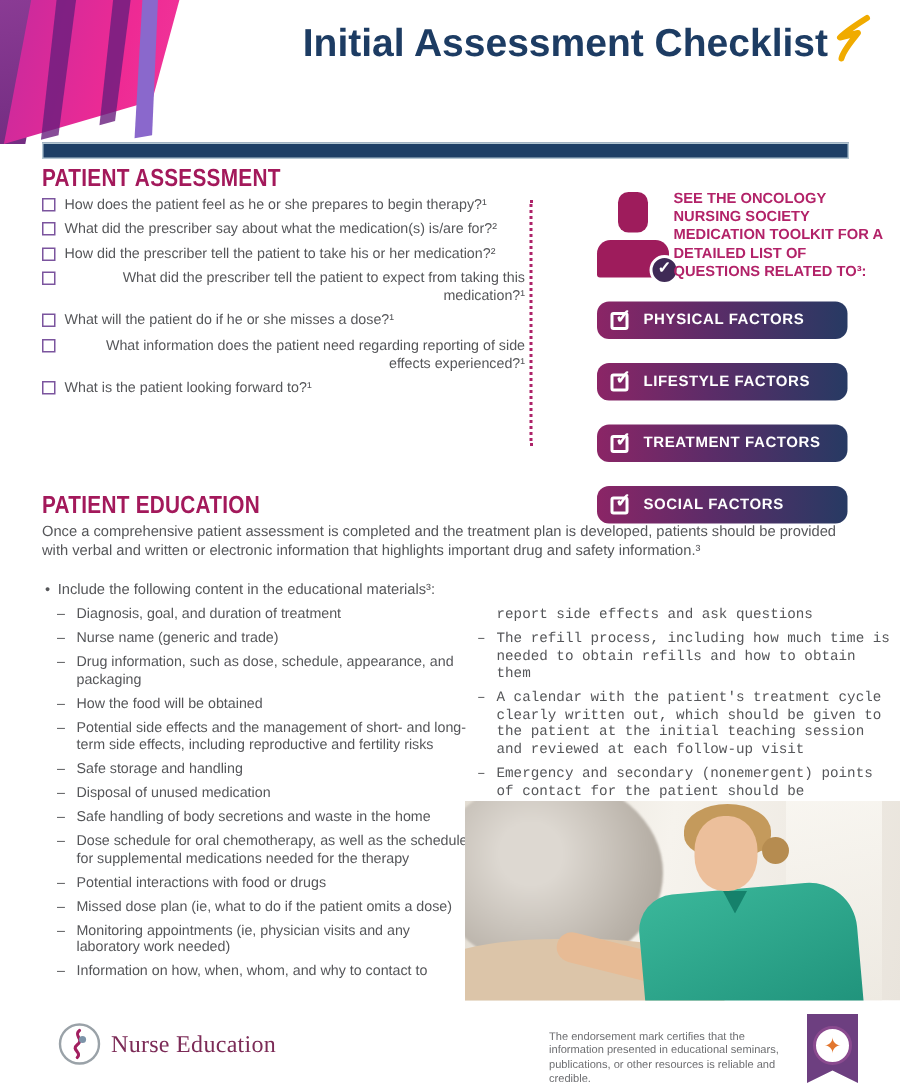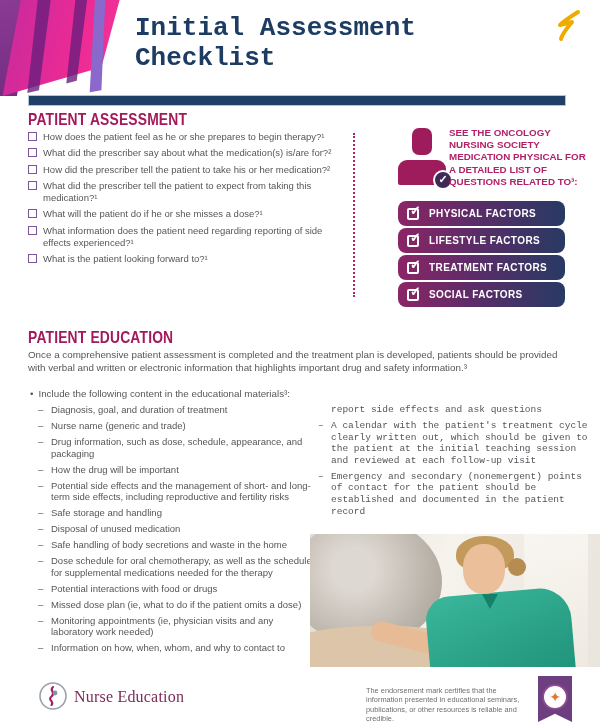--- a/index.html
+++ b/index.html
@@ -8,57 +8,57 @@
 
   
   .deco { position:absolute; left:0; top:0; width:130px; height:96px; }
   .deco div { position:absolute; inset:0; }
   .d-purple  { background:linear-gradient(170deg,#8a3b94,#6f2a7e); clip-path:polygon(0 0,26% 0,13% 100%,0 100%); }
   .d-pink    { background:linear-gradient(105deg,#c52a9e,#ee2a94 60%,#f23a9b); clip-path:polygon(16% 0,92% 0,78% 70%,2% 100%); }
   .d-ovl1    { background:rgba(105,30,125,.8); clip-path:polygon(29% 0,39% 0,30% 94%,21% 97%); }
   .d-ovl2    { background:rgba(105,30,125,.8); clip-path:polygon(58% 0,67% 0,59% 84%,51% 87%); }
   .d-violet  { background:#8a68cc; clip-path:polygon(73% 0,81% 0,78% 94%,69% 96%); }
 
-  .page-title { position:absolute; left:135px; right:48px; top:13px; text-align:left;
-    font-family:Liberation Mono, monospace; font-weight:bold; font-size:26px; color:#1d3c63; }
+  .page-title { position:absolute; left:147px; right:48px; top:13px; text-align:right;
+    font-family:Liberation Sans, sans-serif; font-weight:bold; font-size:26px; color:#1d3c63; }
 
   .azlogo { position:absolute; right:13px; top:7px; width:36px; height:38px; }
 
   .navy-bar { position:absolute; left:28px; top:95px; width:538px; height:11px;
     background:#1e3f66; border:1px solid #b3c6d2; }
 
   
   .sec-h { position:absolute; font-size:16.5px; font-weight:bold; color:#a3195b;
     letter-spacing:.2px; transform:scaleX(.84); transform-origin:left; white-space:nowrap; }
   .sec-h1 { left:28px; top:110px; }
   .sec-h2 { left:28px; top:328px; }
 
   
   .checklist { position:absolute; left:28px; top:131px; width:322px; }
   .chk-item { display:flex; margin-bottom:4.6px; }
   .chk-box  { flex:0 0 auto; width:9px; height:9px; border:1.6px solid #7b549e; background:#fff; margin:1px 6px 0 0; }
-  .chk-text { font-size:9.5px; line-height:11.8px; color:#555659; }
+  .chk-text { font-size:9.5px; line-height:11.8px; color:#555659;text-align:right; }
 
   .dotted-divider { position:absolute; left:353px; top:133px; height:164px; width:0;
     border-left:2px dotted #ad2369; }
 
   
   .person { position:absolute; left:398px; top:128px; width:50px; height:58px; }
   .p-head { position:absolute; left:14px; top:0; width:20px; height:27px; background:#9e1c5c; border-radius:7px; }
   .p-body { position:absolute; left:0; bottom:1px; width:48px; height:25px; background:#9e1c5c; border-radius:9px 9px 2px 2px; }
   .p-check { position:absolute; right:-5px; bottom:-4px; width:20px; height:20px; background:#3f2a56;
     border:2.5px solid #fff; border-radius:50%; color:#fff; font-size:11px; font-weight:bold;
     text-align:center; line-height:15px; }
   .p-check::before { content:"✓"; }
 
   .panel-note { position:absolute; left:449px; top:127px; width:142px; font-size:9.8px; font-weight:bold;
     color:#b22268; line-height:12.2px; }
 
   .pills { position:absolute; left:398px; top:201px; width:167px; }
-  .pill { height:25px; margin-bottom:2px; border-radius:8px; display:flex; align-items:center;
+  .pill { height:25px; margin-bottom:16px; border-radius:8px; display:flex; align-items:center;
     background:linear-gradient(90deg,#8b2566,#5c2c68 45%,#273a63); }
   .pill-check { flex:0 0 auto; width:12px; height:12px; border:2px solid #fff; border-radius:2px;
     margin:0 10px 0 9px; position:relative; }
   .pill-check::after { content:"✓"; position:absolute; left:1px; top:-7px; color:#fff;
     font-size:13px; font-weight:bold; }
   .pill-label { color:#fff; font-size:10px; font-weight:bold; letter-spacing:.4px; }
 
   
   .edu-intro { position:absolute; left:28px; top:349px; width:548px; font-size:9.8px;
     line-height:12.6px; color:#555659; }
@@ -163,21 +163,21 @@
 </div>
 
 <div class="dotted-divider"></div>
 
 <div class="person">
   <div class="p-head"></div>
   <div class="p-body"></div>
   <div class="p-check"></div>
 </div>
 
-<div class="panel-note">SEE THE ONCOLOGY NURSING SOCIETY MEDICATION PHYSICAL FOR A DETAILED LIST OF QUESTIONS RELATED TO³:</div>
+<div class="panel-note">SEE THE ONCOLOGY NURSING SOCIETY MEDICATION TOOLKIT FOR A DETAILED LIST OF QUESTIONS RELATED TO³:</div>
 
 <div class="pills">
   <div class="pill">
     <span class="pill-check"></span>
     <span class="pill-label">PHYSICAL FACTORS</span>
   </div>
 
   <div class="pill">
     <span class="pill-check"></span>
     <span class="pill-label">LIFESTYLE FACTORS</span>
@@ -214,21 +214,21 @@
     <span class="dtext">Nurse name (generic and trade)</span>
   </div>
 
   <div class="dash-item">
     <span class="dash"></span>
     <span class="dtext">Drug information, such as dose, schedule, appearance, and packaging</span>
   </div>
 
   <div class="dash-item">
     <span class="dash"></span>
-    <span class="dtext">How the drug will be important</span>
+    <span class="dtext">How the food will be obtained</span>
   </div>
 
   <div class="dash-item">
     <span class="dash"></span>
     <span class="dtext">Potential side effects and the management of short- and long-term side effects, including reproductive and fertility risks</span>
   </div>
 
   <div class="dash-item">
     <span class="dash"></span>
     <span class="dtext">Safe storage and handling</span>
@@ -266,20 +266,24 @@
 
   <div class="dash-item">
     <span class="dash"></span>
     <span class="dtext">Information on how, when, whom, and why to contact to</span>
   </div>
 </div>
 
 <div class="col col-right">
   <div class="cont-line">report side effects and ask questions</div>
   <div>
+  <div class="dash-item">
+    <span class="dash"></span>
+    <span class="dtext">The refill process, including how much time is needed to obtain refills and how to obtain them</span>
+  </div>
 
   <div class="dash-item">
     <span class="dash"></span>
     <span class="dtext">A calendar with the patient's treatment cycle clearly written out, which should be given to the patient at the initial teaching session and reviewed at each follow-up visit</span>
   </div>
 
   <div class="dash-item">
     <span class="dash"></span>
     <span class="dtext">Emergency and secondary (nonemergent) points of contact for the patient should be established and documented in the patient record</span>
   </div>

